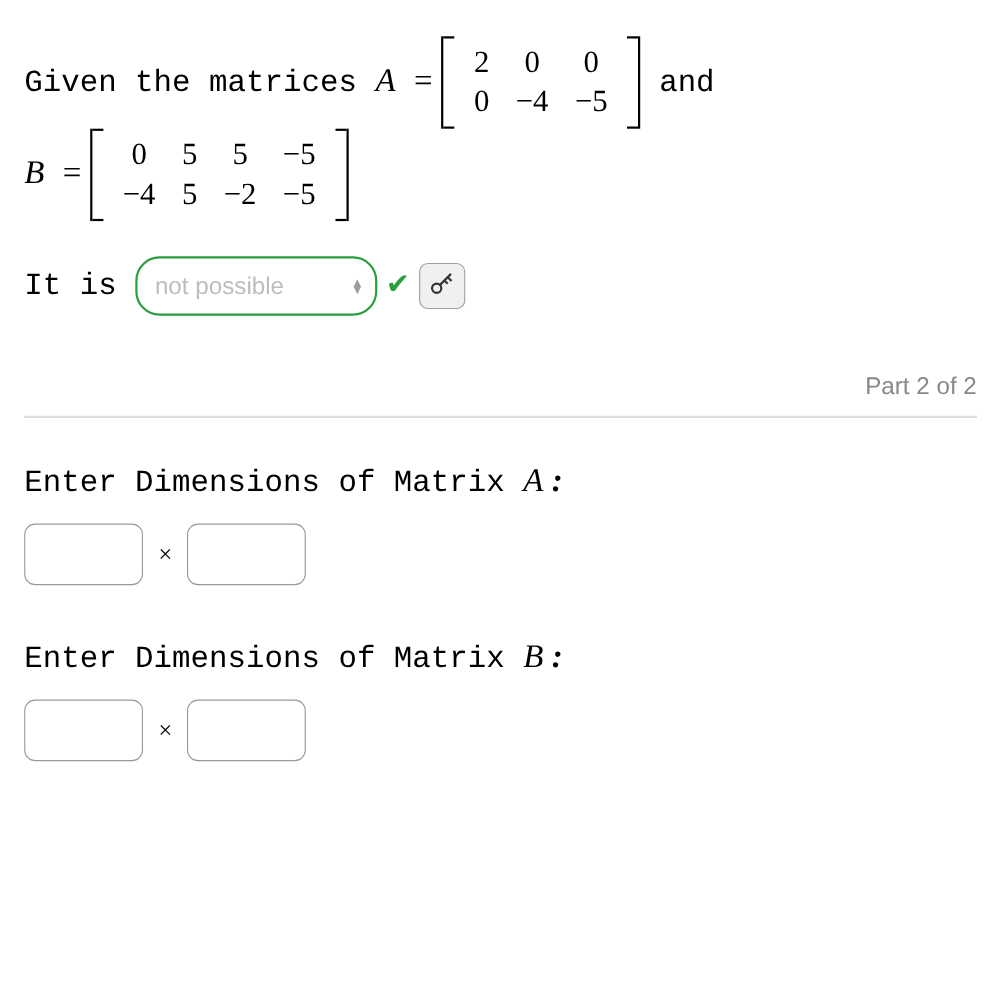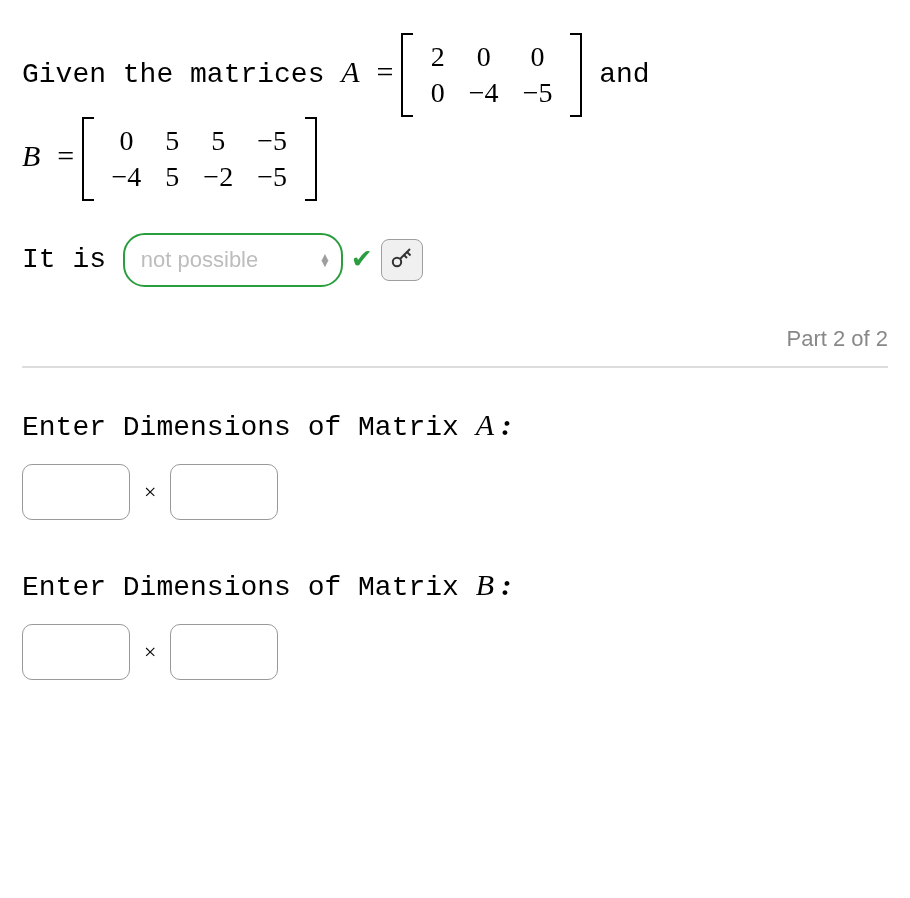--- a/index.html
+++ b/index.html
@@ -104,21 +104,21 @@
     background: #f0f0f0;
     cursor: pointer;
     vertical-align: middle;
   }
   .key-btn svg { width: 24px; height: 24px; }
   .part-label {
     text-align: right;
     font-family: Arial, Helvetica, sans-serif;
     font-size: 22px;
     color: #888;
-    margin-top: 30px;
+    margin-top: 42px;
     margin-bottom: 6px;
   }
   hr.sep {
     border: none;
     border-top: 2px solid #ddd;
     margin: 0 0 28px 0;
   }
   .dim-row {
     display: flex;
     align-items: center;

